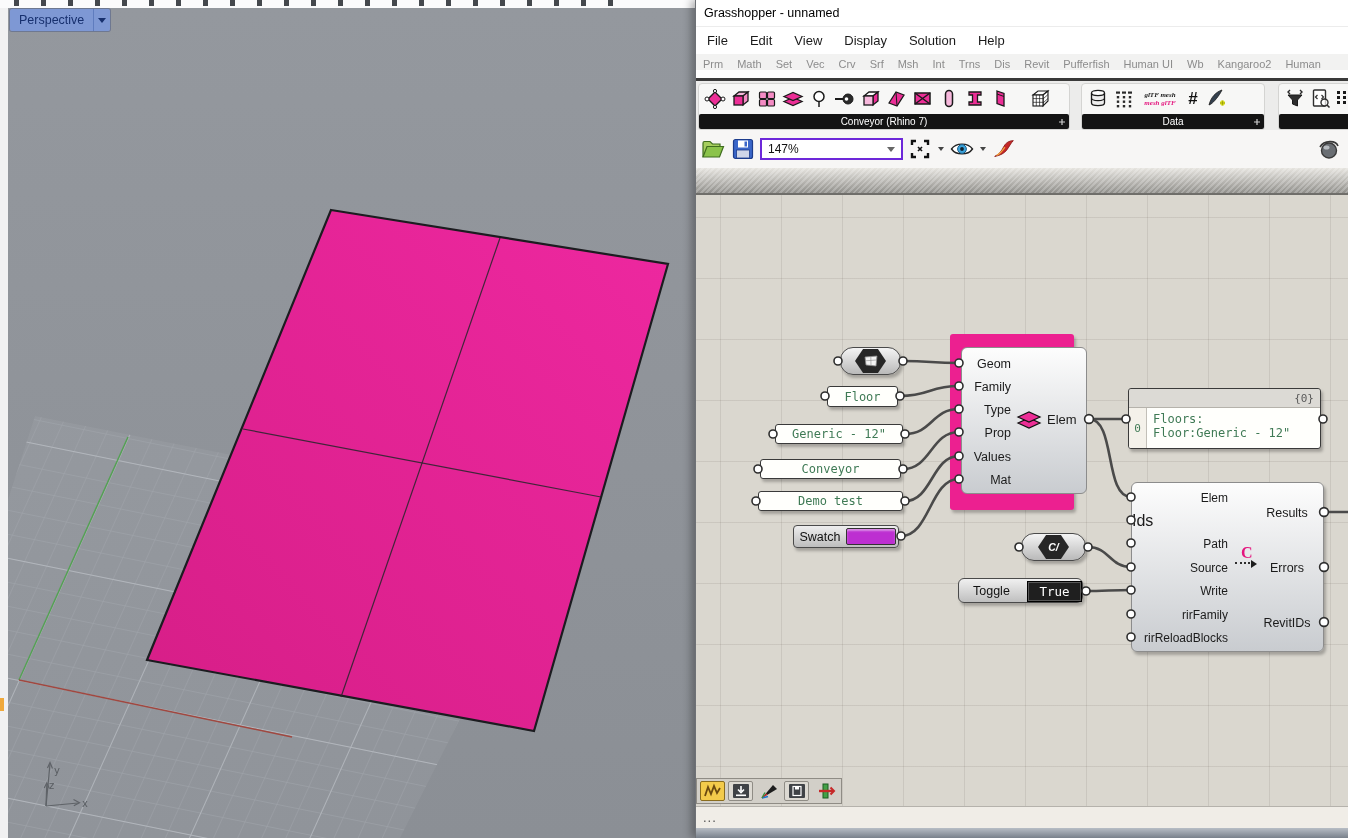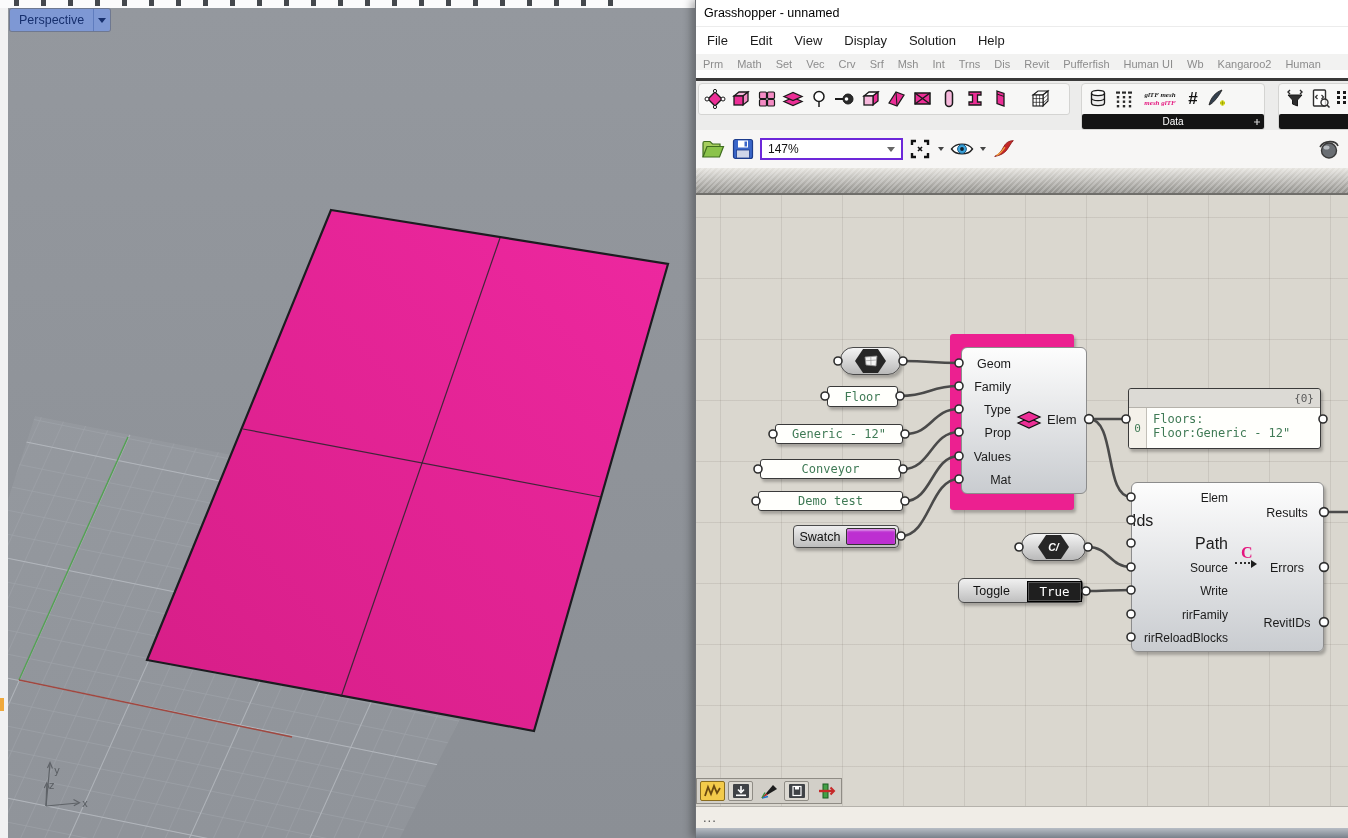--- a/index.html
+++ b/index.html
@@ -316,20 +316,26 @@
             </span>
           <span class="tbicon" style="margin-left:14px">
               <svg width="24" height="24" viewBox="0 0 24 24">
                 <path d="M4 8 9 4 19 4 14 8Z" fill="#fff" stroke="#1a1a1a" stroke-width="1.1"></path>
                 <path d="M14 8 19 4 19 14 14 19Z" fill="#fff" stroke="#1a1a1a" stroke-width="1.1"></path>
                 <rect x="4" y="8" width="10" height="11" fill="#fff" stroke="#1a1a1a" stroke-width="1.1"></rect>
                 <path d="M7.3 8 V19 M10.6 8 V19 M4 11.6 H14 M4 15.3 H14 M14 12 19 7.5 M14 16 19 11.5" stroke="#1a1a1a" stroke-width="0.7" fill="none"></path>
               </svg>
             </span>
         </div>
+        <div class="tblabel">
+          <span>Conveyor (Rhino 7)</span>
+          <svg width="8" height="8">
+              <path d="M4 1V7M1 4H7" stroke="#cfcfcf" stroke-width="1.2"></path>
+            </svg>
+        </div>
       </div>
 
       <div class="tbgroup" style="left:385px; width:184px;">
         <div class="tbicons">
           <span class="tbicon">
               <svg width="24" height="24" viewBox="0 0 24 24">
                 <path d="M5.5 6 V16 A6.5 2.6 0 0 0 18.5 16 V6" fill="#eee" stroke="#1a1a1a" stroke-width="1.3"></path>
                 <path d="M5.5 11 A6.5 2.6 0 0 0 18.5 11" fill="none" stroke="#1a1a1a" stroke-width="1.1"></path>
                 <ellipse cx="12" cy="6" rx="6.5" ry="2.6" fill="#fff" stroke="#1a1a1a" stroke-width="1.3"></ellipse>
               </svg>
@@ -519,21 +525,21 @@
       </div>
 
       <div class="comp toggle" style="left:262px; top:410px; width:125px; height:25px;">
         <span class="tl">Toggle</span>
         <span class="truebox">True</span>
       </div>
 
       <div class="comp body" style="left:435px; top:314px; width:193px; height:170px;">
         <span class="plabel" style="left:2px; top:7px;   width:94px; text-align:right; font-size:12px;">Elem</span>
         <span class="plabel" style="left:0; top:30px;  width:94px; text-align:left; font-size:16px;">Ids</span>
-        <span class="plabel" style="left:2px; top:53px;  width:94px; text-align:right; font-size:16px;">Path</span>
+        <span class="plabel" style="left:2px; top:53px;  width:94px; text-align:right; font-size:12px;">Path</span>
         <span class="plabel" style="left:2px; top:77px;  width:94px; text-align:right; font-size:12px;">Source</span>
         <span class="plabel" style="left:2px; top:100px; width:94px; text-align:right; font-size:12px;">Write</span>
         <span class="plabel" style="left:2px; top:124px; width:94px; text-align:right; font-size:12px;">rirFamily</span>
         <span class="plabel" style="left:2px; top:147px; width:94px; text-align:right; font-size:12px;">rirReloadBlocks</span>
         <div class="cicon" style="left:103px; top:62px;">
           <span class="C">C</span>
           <span class="arrow">
               <span class="dots"></span>
               <span class="tri"></span>
             </span>

